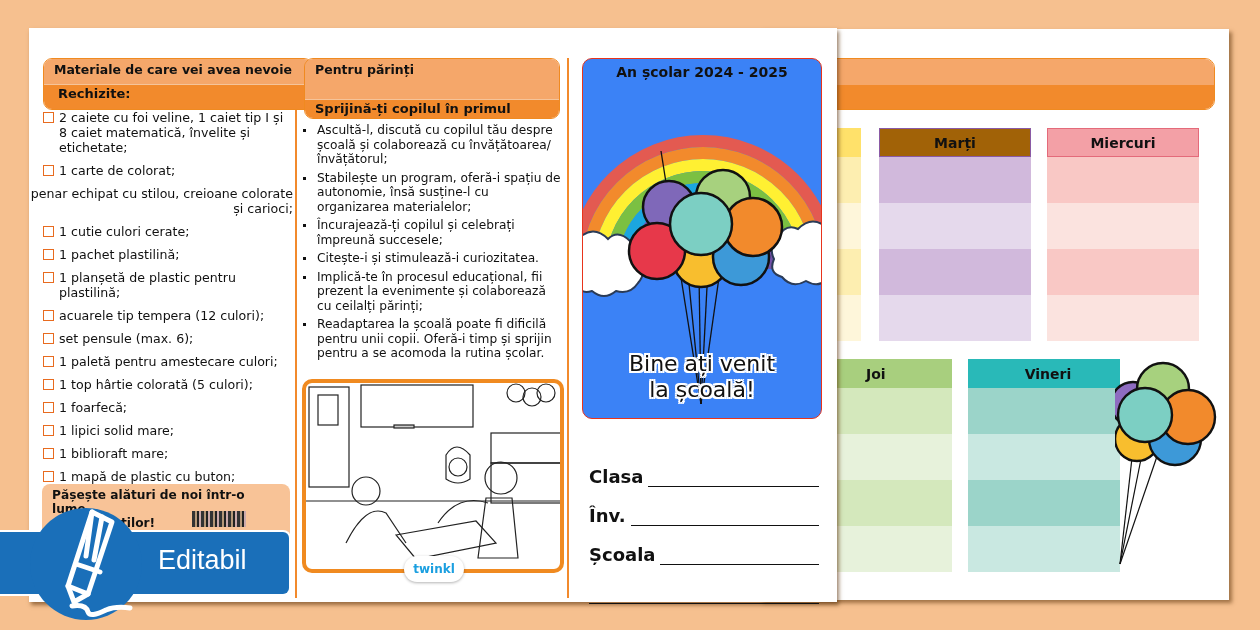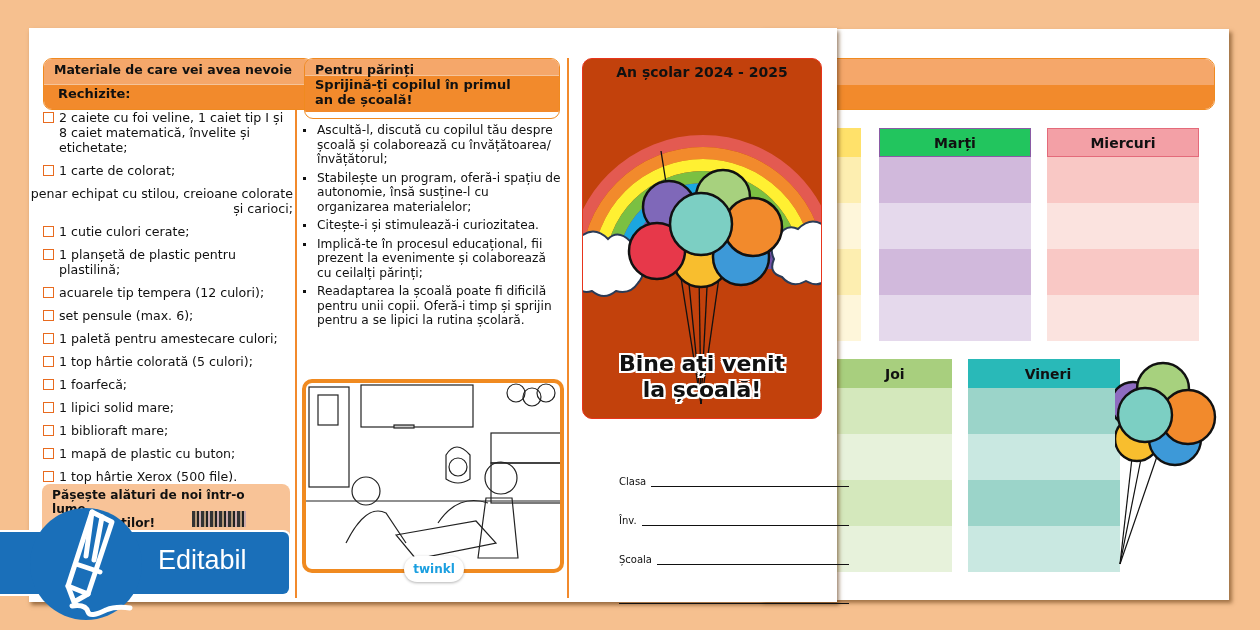--- a/index.html
+++ b/index.html
@@ -61,29 +61,29 @@
     border: 4px solid #f08a20; border-radius: 10px; background: #fff; overflow: hidden;
   }
   .twinkl {
     position: absolute; left: 375px; top: 528px; width: 60px; height: 26px;
     background: #fff; border-radius: 13px; box-shadow: 0 1px 3px rgba(0,0,0,.3);
     color: #1b9fe0; font-weight: bold; font-size: 12px; display: flex; align-items: center; justify-content: center;
   }
 
   .cover {
     position: absolute; left: 553px; top: 30px; width: 240px; height: 361px;
-    background: #c2410c; border-radius: 10px; border: 1px solid #e8341c; overflow: hidden;
+    background: #3b82f6; border-radius: 10px; border: 1px solid #e8341c; overflow: hidden;
   }
   .cover .year { position: absolute; top: 5px; width: 100%; text-align: center; font-weight: bold; font-size: 14px; color: #111; }
   .cover .welcome {
-    position: absolute; top: 292px; width: 100%; text-align: center; font-weight: bold; font-size: 22px; line-height: 26px; color: #111;
+    position: absolute; top: 292px; width: 100%; text-align: center; font-weight: normal; font-size: 22px; line-height: 26px; color: #111;
     text-shadow: 2px 0 #fff, -2px 0 #fff, 0 2px #fff, 0 -2px #fff, 2px 2px #fff, -2px -2px #fff, 2px -2px #fff, -2px 2px #fff;
   }
 
-  .form { position: absolute; left: 590px; top: 420px; width: 230px; font-size: 10px; font-weight: normal; color: #111; }
+  .form { position: absolute; left: 560px; top: 420px; width: 230px; font-size: 18px; font-weight: bold; color: #111; }
   .form .fl { display: flex; align-items: flex-end; height: 39px; }
   .form .line { flex: 1; border-bottom: 1.4px solid #111; margin-left: 5px; height: 12px; }
 
   
   .badge {
     position: absolute; left: 0; top: 530px; width: 291px; height: 66px;
     background: #1a6fb9; border-radius: 0 8px 8px 0; border-top: 2px solid #fff; border-bottom: 2px solid #fff; border-right: 2px solid #fff; padding-left: 48px;
   }
   .badge .lbl { position: absolute; left: 158px; top: 13px; font-size: 27px; color: #fff; font-family: "Liberation Sans", sans-serif; }
   .badge-circle {
@@ -100,35 +100,35 @@
   </div>
 
   <div class="day" style="left:62px;top:99px;width:39px;">
     <div class="hd" style="background:#ffe16a;"></div>
     <div class="row" style="background:#fdeeb0;"></div>
     <div class="row" style="background:#fef6da;"></div>
     <div class="row" style="background:#fdeeb0;"></div>
     <div class="row" style="background:#fef6da;"></div>
   </div>
   <div class="day" style="left:119px;top:99px;width:152px;">
-    <div class="hd" style="background:#22c55e;border:1px solid #8a5aa5;">Marți</div>
+    <div class="hd" style="background:#a16207;border:1px solid #8a5aa5;">Marți</div>
     <div class="row" style="background:#d1b9dc;"></div>
     <div class="row" style="background:#e5d9ec;"></div>
     <div class="row" style="background:#d1b9dc;"></div>
     <div class="row" style="background:#e5d9ec;"></div>
   </div>
   <div class="day" style="left:287px;top:99px;width:152px;">
     <div class="hd" style="background:#f3a0a6;border:1px solid #e46a7a;">Miercuri</div>
     <div class="row" style="background:#f9c8c5;"></div>
     <div class="row" style="background:#fbe3df;"></div>
     <div class="row" style="background:#f9c8c5;"></div>
     <div class="row" style="background:#fbe3df;"></div>
   </div>
   <div class="day" style="left:62px;top:330px;width:130px;">
-    <div class="hd" style="background:#a8cf7e;justify-content:flex-start;padding-left:63px;">Joi</div>
+    <div class="hd" style="background:#a8cf7e;justify-content:flex-start;padding-left:44px;">Joi</div>
     <div class="row" style="background:#d4e8bc;"></div>
     <div class="row" style="background:#e7f2db;"></div>
     <div class="row" style="background:#d4e8bc;"></div>
     <div class="row" style="background:#e7f2db;"></div>
   </div>
   <div class="day" style="left:208px;top:330px;width:152px;">
     <div class="hd" style="background:#29b9b8;padding-left:8px;">Vineri</div>
     <div class="row" style="background:#9bd4c9;"></div>
     <div class="row" style="background:#c9e8e1;"></div>
     <div class="row" style="background:#9bd4c9;"></div>
@@ -172,20 +172,24 @@
       </div>
     <div class="it plain" style="margin-left:-14px;text-align:right;">
         <span class="txt" style="padding-left:0;">penar echipat cu stilou, creioane colorate și carioci;</span>
       </div>
     <div class="it">
         <span class="cb"></span>
         <span class="txt">1 cutie culori cerate;</span>
       </div>
     <div class="it">
         <span class="cb"></span>
+        <span class="txt">1 pachet plastilină;</span>
+      </div>
+    <div class="it">
+        <span class="cb"></span>
         <span class="txt">1 planșetă de plastic pentru plastilină;</span>
       </div>
     <div class="it">
         <span class="cb"></span>
         <span class="txt">acuarele tip tempera (12 culori);</span>
       </div>
     <div class="it">
         <span class="cb"></span>
         <span class="txt">set pensule (max. 6);</span>
       </div>
@@ -219,30 +223,31 @@
       </div>
   </div>
 
   <div class="story-box">
     <div>Pășește alături de noi într-o lume</div>
     <div style="padding-left:16px;">a poveștilor!</div>
     <div class="qr"></div>
   </div>
 
   <div class="hdr-box" style="left:275px;top:30px;width:256px;height:61px;">
-    <div class="a" style="height:16px;">Pentru părinți</div>
+    <div class="a" style="height:40px;">Pentru părinți</div>
     <div class="b" style="height:37px;line-height:15px;padding-left:10px;padding-right:40px;">Sprijină-ți copilul în primul an de școală!</div>
   </div>
 
   <ul class="parents">
     <li>Ascultă-l, discută cu copilul tău despre școală și colaborează cu învățătoarea/ învățătorul;</li>
     <li>Stabilește un program, oferă-i spațiu de autonomie, însă susține-l cu organizarea materialelor;</li>
+    <li>Încurajează-ți copilul și celebrați împreună succesele;</li>
     <li>Citește-i și stimulează-i curiozitatea.</li>
     <li>Implică-te în procesul educațional, fii prezent la evenimente și colaborează cu ceilalți părinți;</li>
-    <li>Readaptarea la școală poate fi dificilă pentru unii copii. Oferă-i timp și sprijin pentru a se lipici la rutina școlară.</li>
+    <li>Readaptarea la școală poate fi dificilă pentru unii copii. Oferă-i timp și sprijin pentru a se acomoda la rutina școlar.</li>
   </ul>
 
   <div class="illus">
     <svg width="254" height="186" stroke="#222" fill="none" stroke-width="1.2">
       <rect x="3" y="4" width="40" height="100"></rect>
         <rect x="12" y="12" width="20" height="30"></rect>
       <rect x="55" y="2" width="112" height="42"></rect>
         <rect x="88" y="42" width="20" height="3" fill="#ccc"></rect>
       <rect x="185" y="50" width="70" height="30"></rect>
         <rect x="185" y="80" width="70" height="40"></rect>

